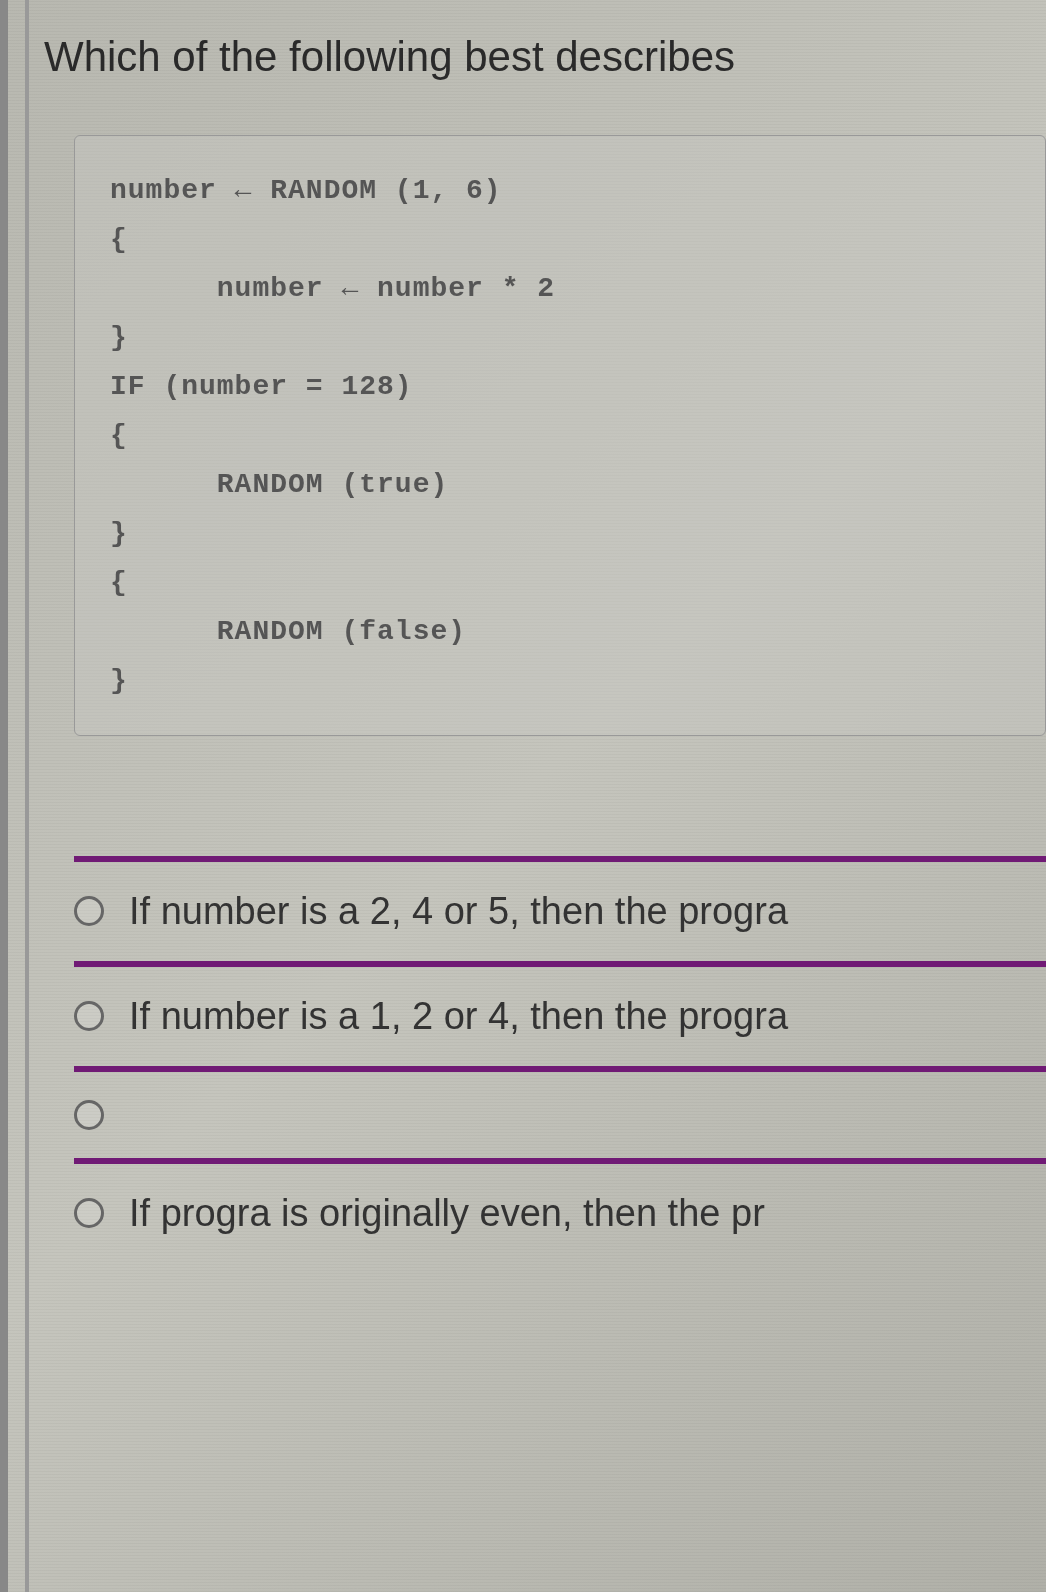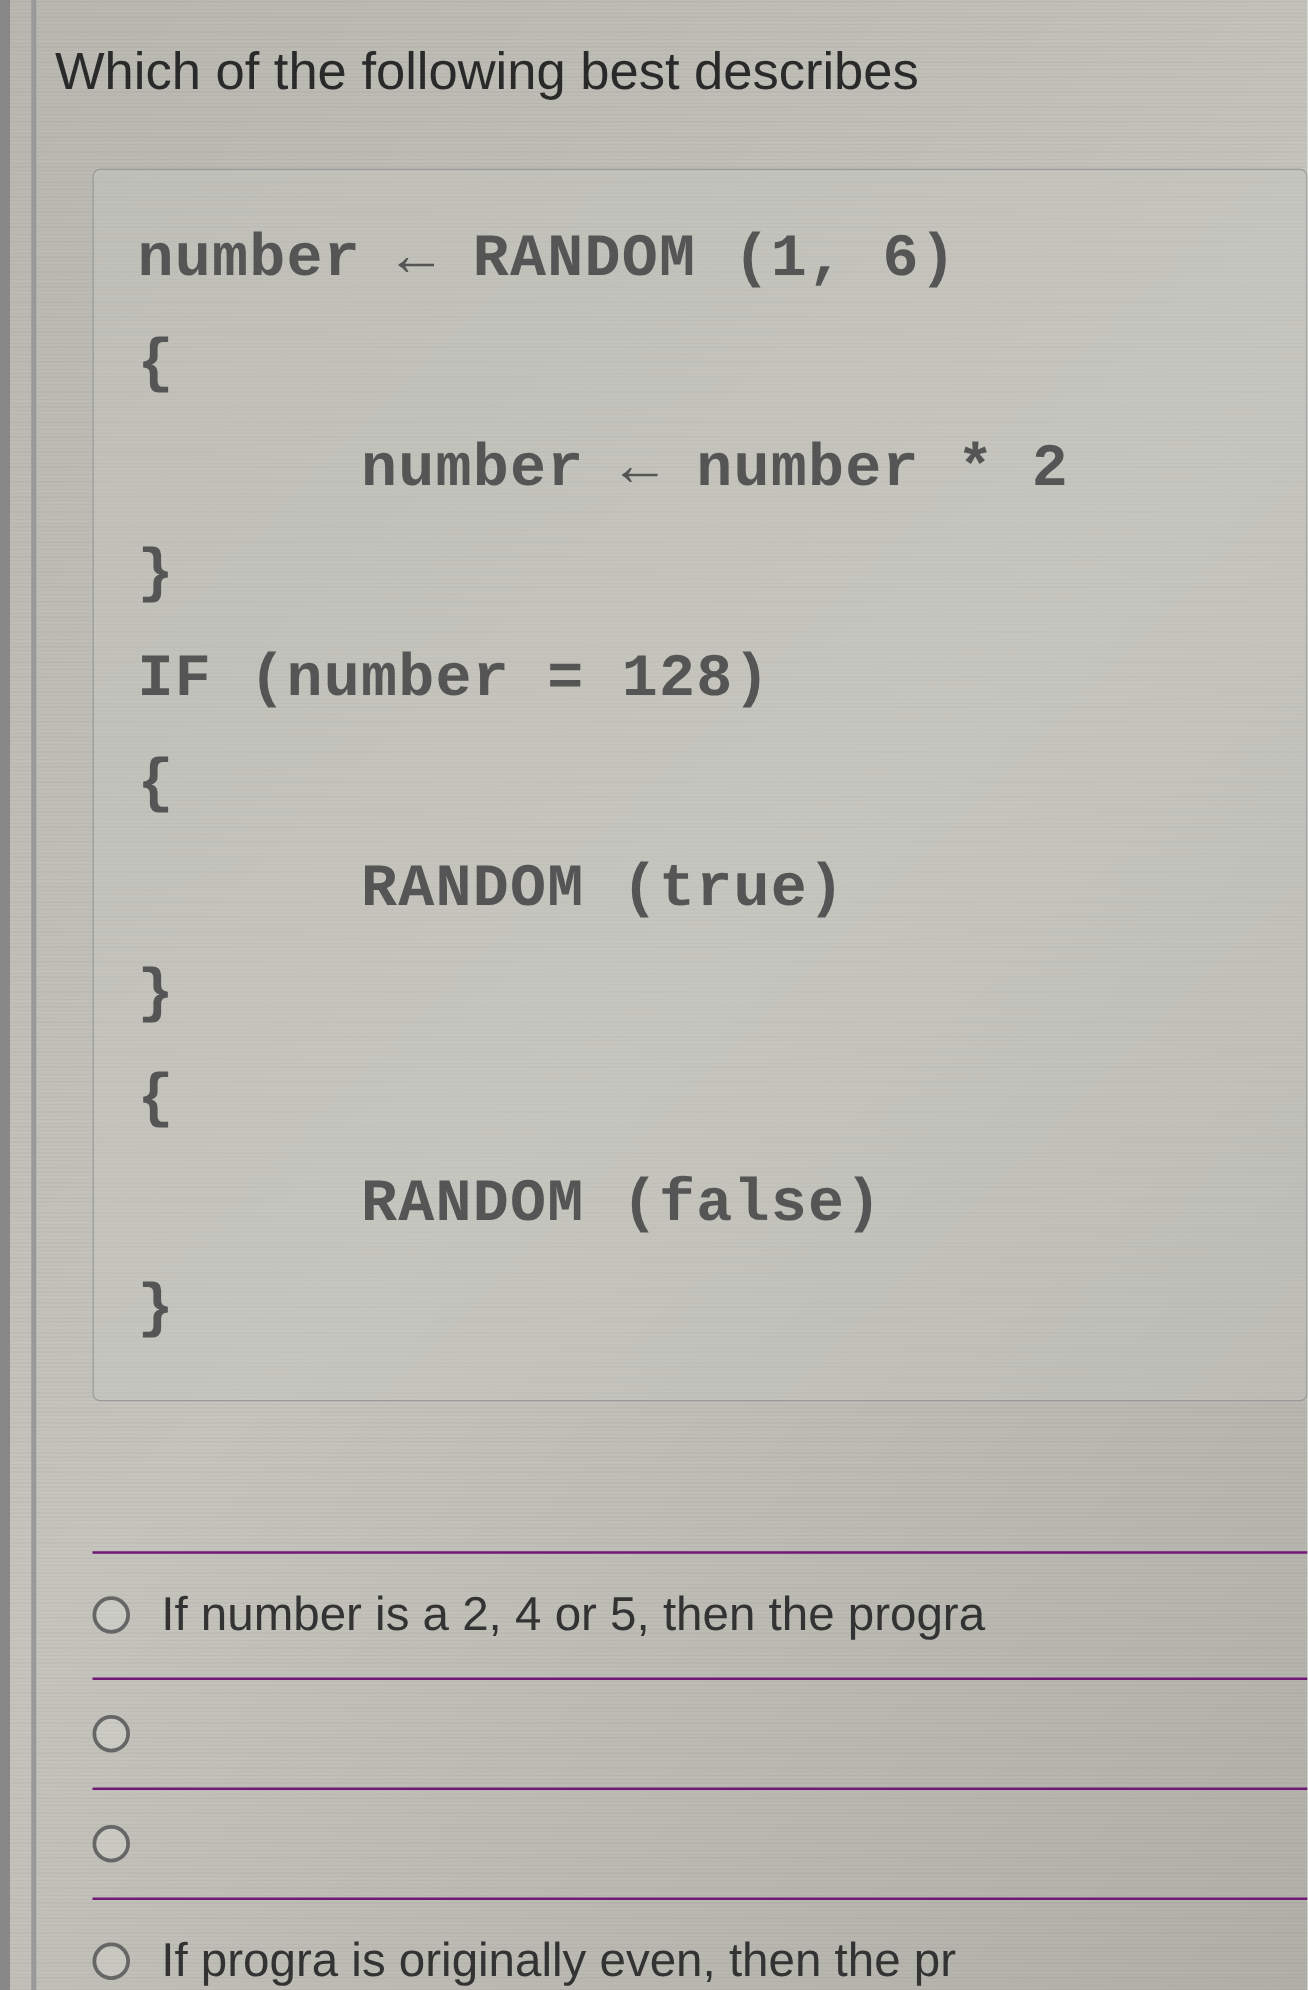--- a/index.html
+++ b/index.html
@@ -59,38 +59,38 @@
       line-height: 1.3;
     }
     .code-block {
       background: rgba(200, 200, 195, 0.4);
       border: 1px solid #999;
       border-radius: 6px;
       padding: 30px 35px;
       margin-left: 30px;
       margin-right: 0;
       font-family: 'Courier New', Courier, monospace;
-      font-size: 48px;
+      font-size: 28px;
       color: #555;
       line-height: 1.75;
       font-weight: 600;
       letter-spacing: 1px;
     }
     .code-line {
       white-space: pre;
     }
     .options-container {
       margin-top: 120px;
       margin-left: 30px;
     }
     .option-row {
       display: flex;
       align-items: center;
       padding: 28px 0;
-      border-top: 2px solid #701a75;
+      border-top: 6px solid #701a75;
       gap: 25px;
     }
     .radio-circle {
       width: 30px;
       height: 30px;
       min-width: 30px;
       border: 3px solid #666;
       border-radius: 50%;
       background: rgba(255,255,255,0.15);
       flex-shrink: 0;
@@ -124,20 +124,21 @@
     <div class="code-line">}</div>
   </div>
 
   <div class="options-container">
     <div class="option-row">
       <div class="radio-circle"></div>
       <div class="option-text">If number is a 2, 4 or 5, then the progra</div>
     </div>
     <div class="option-row">
       <div class="radio-circle"></div>
+      <div class="option-text">If number is a 1, 2 or 4, then the progra</div>
     </div>
     <div class="option-row">
       <div class="radio-circle"></div>
     </div>
     <div class="option-row">
       <div class="radio-circle"></div>
       <div class="option-text">If progra is originally even, then the pr</div>
     </div>
   </div>
 </div>

